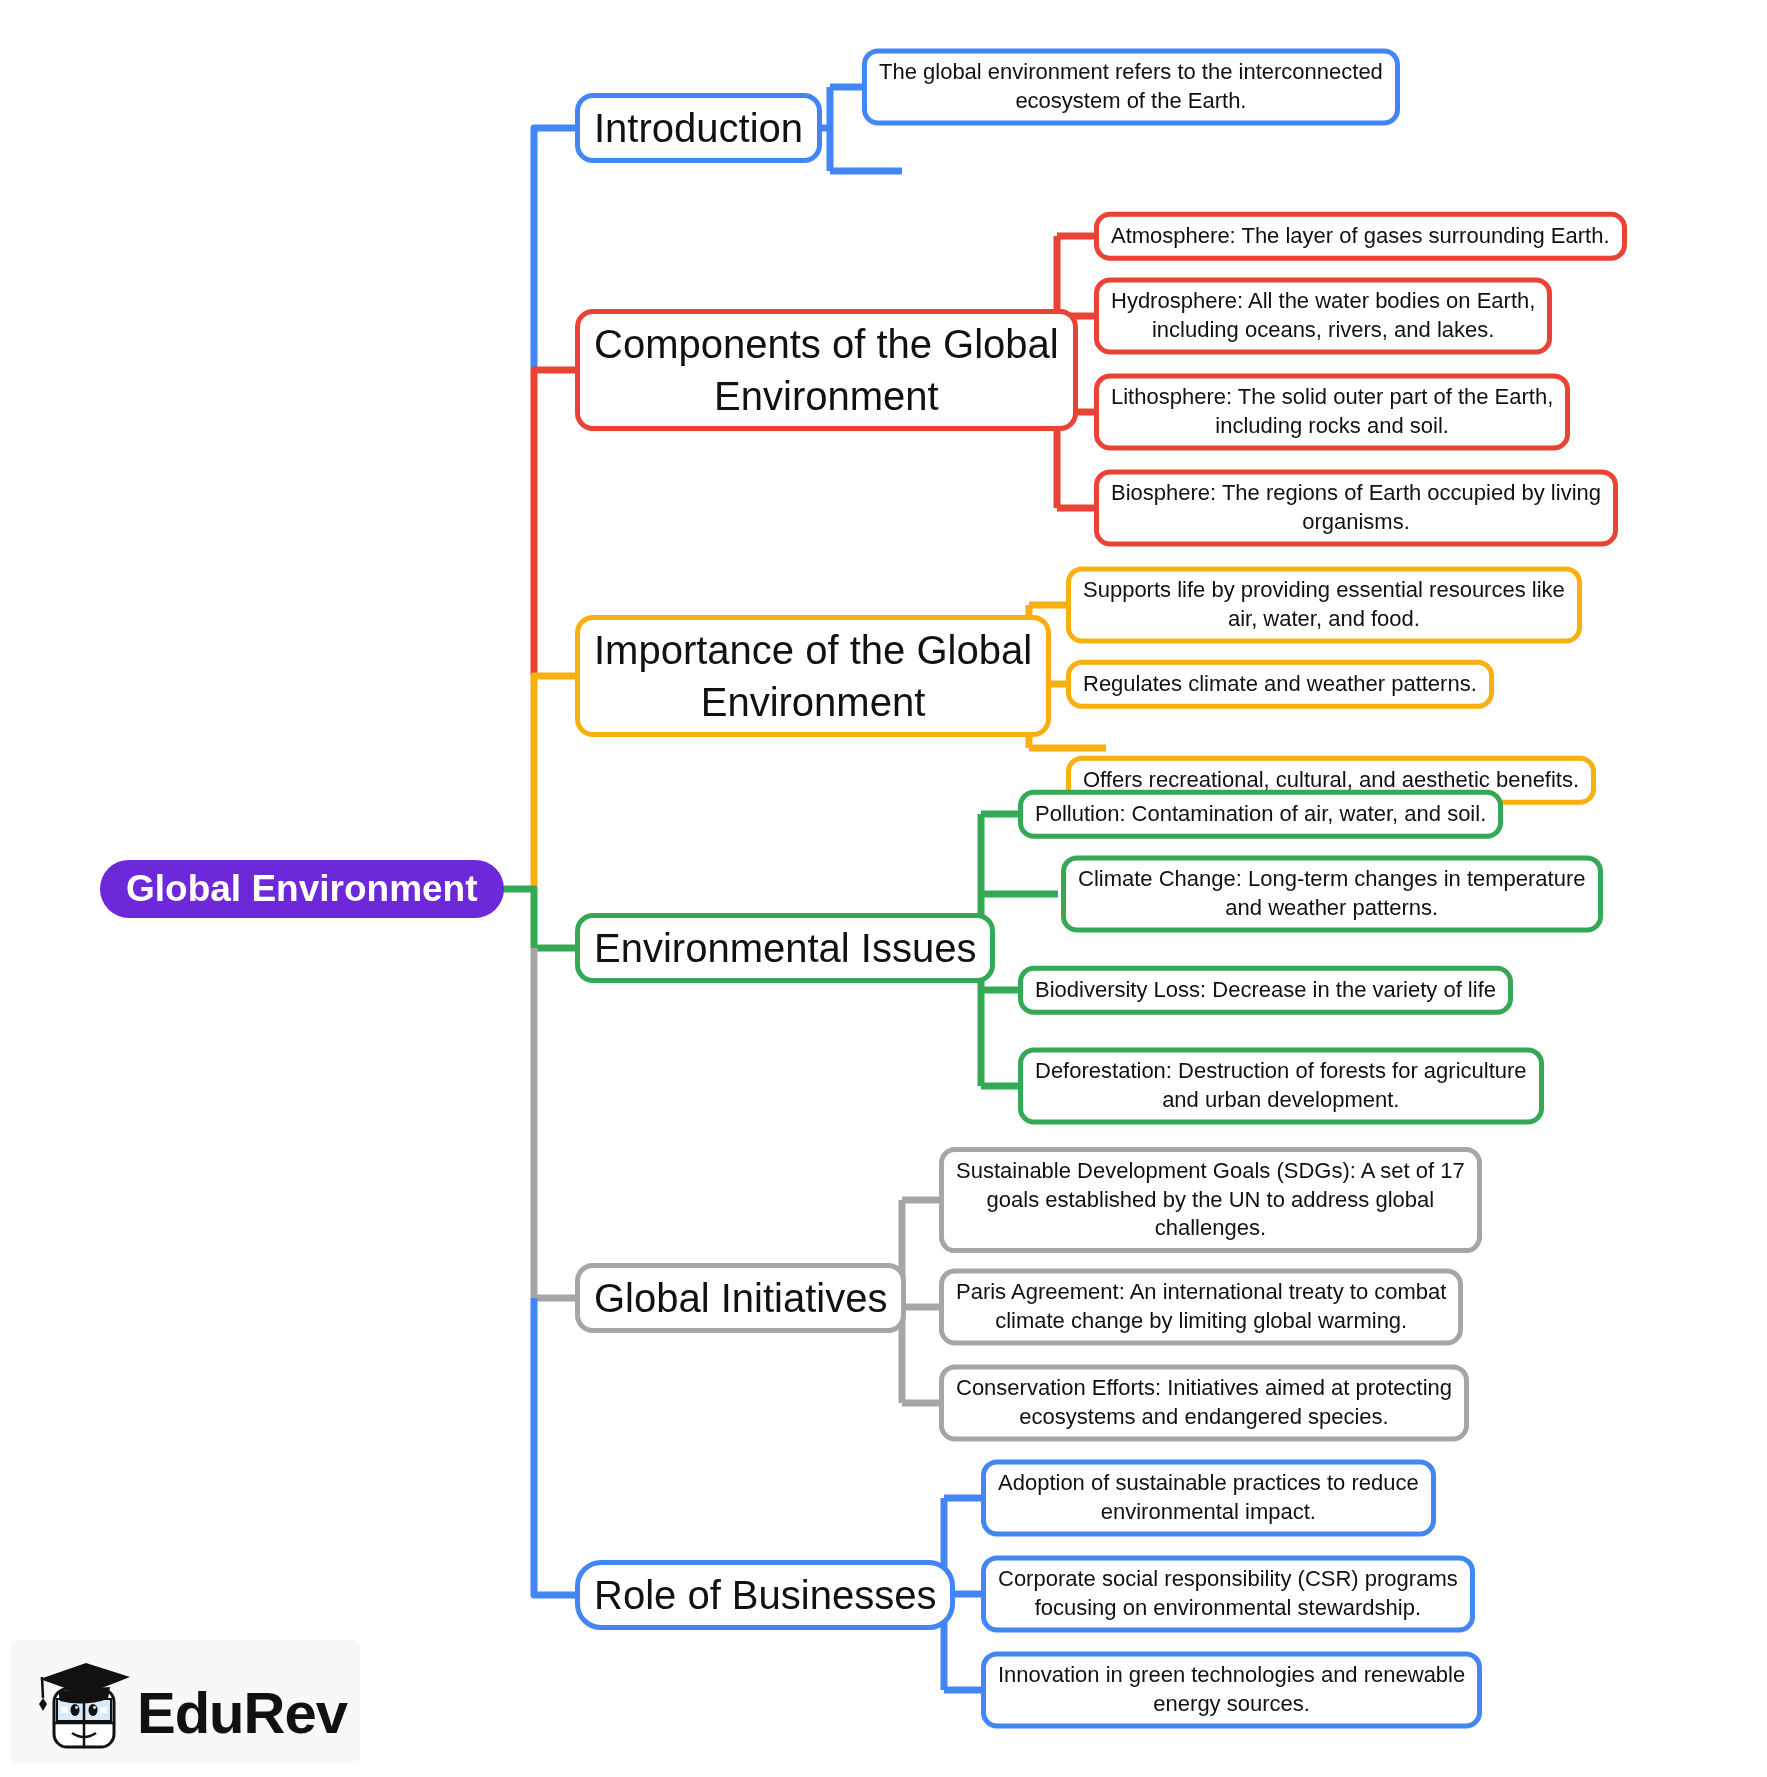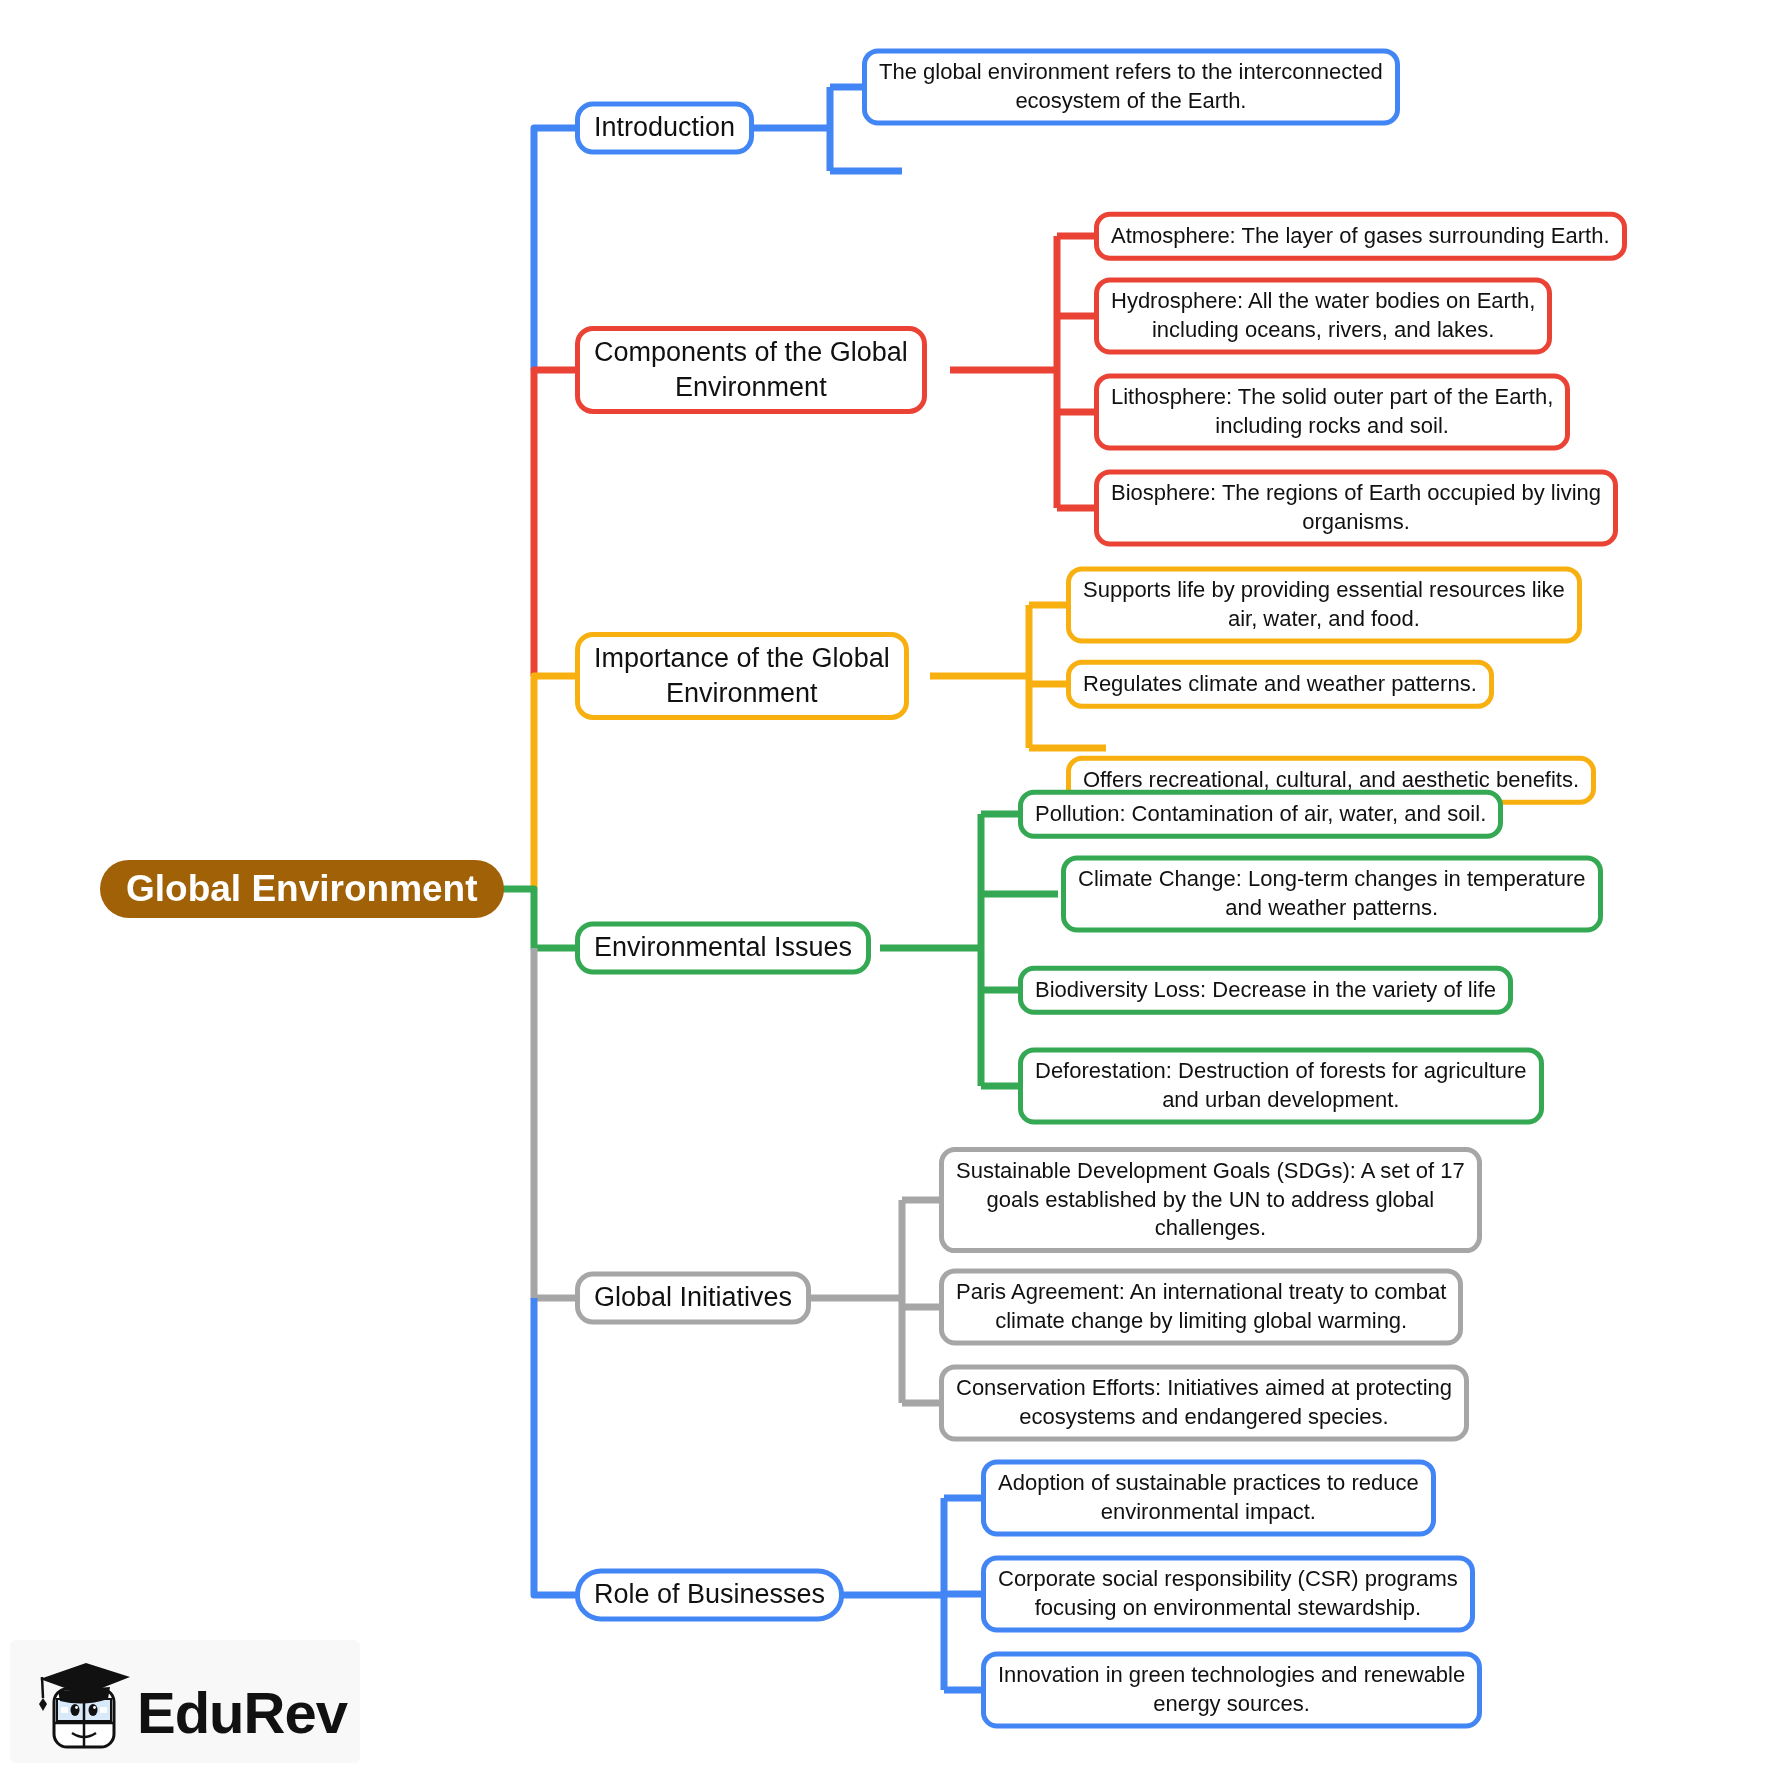--- a/index.html
+++ b/index.html
@@ -22,21 +22,21 @@
     padding:6px 26px;
     border-radius:30px;
     font-size:37px;font-weight:bold;line-height:1.25;
     white-space:nowrap;
     width:max-content;
   }
   .label{
     border:5px solid #888;
     border-radius:18px;
     padding:4px 14px;
-    font-size:27px;line-height:1.3;color:#111;
+    font-size:40px;line-height:1.3;color:#111;
     width:max-content;
   }
   .leaf{
     border:5px solid #888;
     border-radius:16px;
     padding:5px 12px;
     font-size:22px;line-height:1.3;color:#111;
     width:max-content;
   }
   .ln{white-space:nowrap;}
@@ -68,21 +68,21 @@
     <path stroke="#4285f4" d="M 534 1298 V 1595 H 700"></path>
 
     <path stroke="#4285f4" d="M 700 128 H 830 M 830 87 V 171 M 830 87 H 902 M 830 171 H 902"></path>
     <path stroke="#ea4335" d="M 950 370 H 1057 M 1057 236 V 508 M 1057 236 H 1134 M 1057 316 H 1134 M 1057 412 H 1134 M 1057 508 H 1134"></path>
     <path stroke="#f7b00f" d="M 930 676 H 1029 M 1029 605 V 748 M 1029 605 H 1106 M 1029 684 H 1106 M 1029 748 H 1106"></path>
     <path stroke="#34a853" d="M 880 948 H 981 M 981 814 V 1086 M 981 814 H 1058 M 981 894 H 1058 M 981 990 H 1058 M 981 1086 H 1058"></path>
     <path stroke="#a6a6a6" d="M 800 1298 H 902 M 902 1200 V 1403 M 902 1200 H 979 M 902 1307 H 979 M 902 1403 H 979"></path>
     <path stroke="#4285f4" d="M 840 1595 H 944 M 944 1498 V 1690 M 944 1498 H 1021 M 944 1594 H 1021 M 944 1690 H 1021"></path>
   </svg>
 
-  <div class="node root" style="left: 100px; top: 889px; background: #a16207; color: rgb(255, 255, 255);">
+  <div class="node root" style="left: 100px; top: 889px; background: #6d28d9; color: rgb(255, 255, 255);">
     <span>Global Environment</span>
   </div>
 
   <div class="node label" style="left: 575px; top: 128px; border-color: rgb(66, 133, 244);">
     <div class="ln">Introduction</div>
   </div>
   <div class="node leaf" style="left: 862px; top: 87px; border-color: rgb(66, 133, 244);">
     <div class="ln">The global environment refers to the interconnected</div>
     <div class="ln">ecosystem of the Earth.</div>
   </div>

